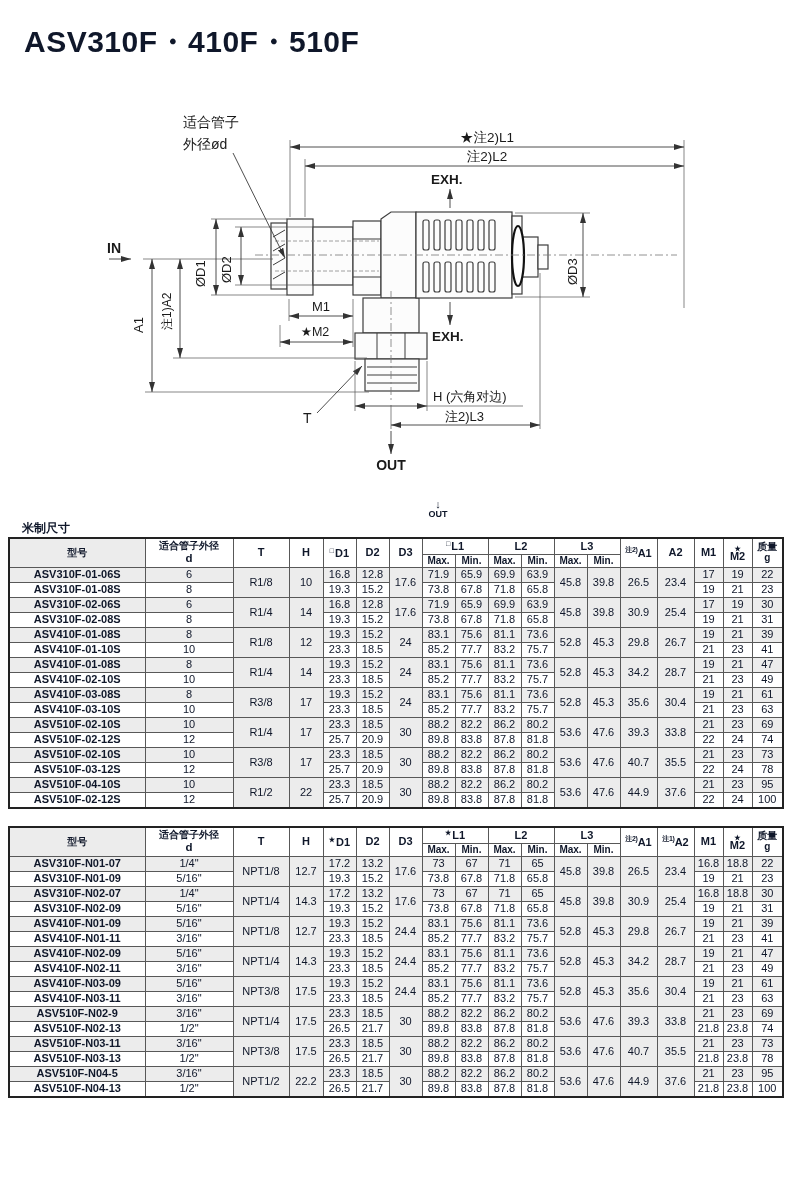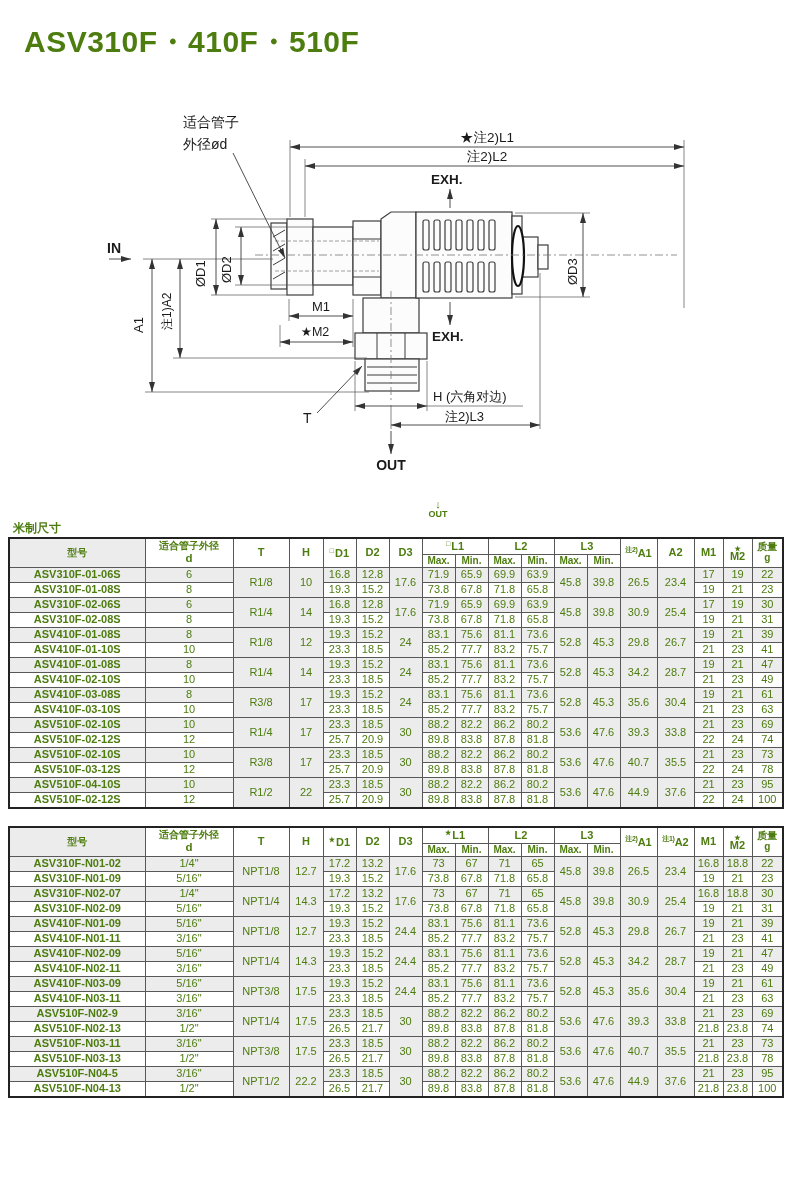--- a/index.html
+++ b/index.html
@@ -1,21 +1,21 @@
 <!DOCTYPE html>
 <html><head>
 <meta charset="utf-8">
 <style>
   html,body{margin:0;padding:0;background:#fff}
   .page{position:relative;width:790px;height:1197px;background:#fff;
-        font-family:"Liberation Sans",sans-serif;color:#4d7c0f;overflow:hidden}
+        font-family:"Liberation Sans",sans-serif;color:#0f172a;overflow:hidden}
   .title{position:absolute;left:24px;top:22px;margin:0;font-size:30px;font-weight:bold;
          font-family:"Liberation Sans",sans-serif;letter-spacing:0.5px}
   .sec-label{position:absolute;font-size:12px;font-weight:bold}
-  #metric-label{left:13px;top:520px}
+  #metric-label{left:22px;top:520px}
   #imperial-label{left:13px;top:831px}
   .out-note{position:absolute;left:419px;top:499px;width:38px;text-align:center;
             font-weight:bold;font-size:9px;line-height:1.1}
   .out-note .arrow{font-size:11px;line-height:1}
   .tbl{position:absolute;left:8px;width:774px}
   #metric-table-wrap{top:537px}
   #imperial-table-wrap{top:826px}
   table.dim-table{border-collapse:collapse;table-layout:fixed;width:774px;border:2px solid #222;
                   font-family:"Liberation Sans",sans-serif}
   .dim-table th,.dim-table td{border:1px solid #585858;text-align:center;vertical-align:middle;
@@ -513,21 +513,21 @@
             <th class="mm">Max.</th>
             <th class="mm">Min.</th>
             <th class="mm">Max.</th>
             <th class="mm">Min.</th>
             <th class="mm">Max.</th>
             <th class="mm">Min.</th>
           </tr>
         </thead>
         <tbody>
           <tr class="shade">
-            <td class="model">ASV310F-N01-02</td>
+            <td class="model">ASV310F-N01-07</td>
             <td>1/4"</td>
             <td rowspan="2" class="mg">NPT1/8</td>
             <td rowspan="2" class="mg">12.7</td>
             <td>17.2</td>
             <td>13.2</td>
             <td rowspan="2" class="mg">17.6</td>
             <td>73</td>
             <td>67</td>
             <td>71</td>
             <td>65</td>

